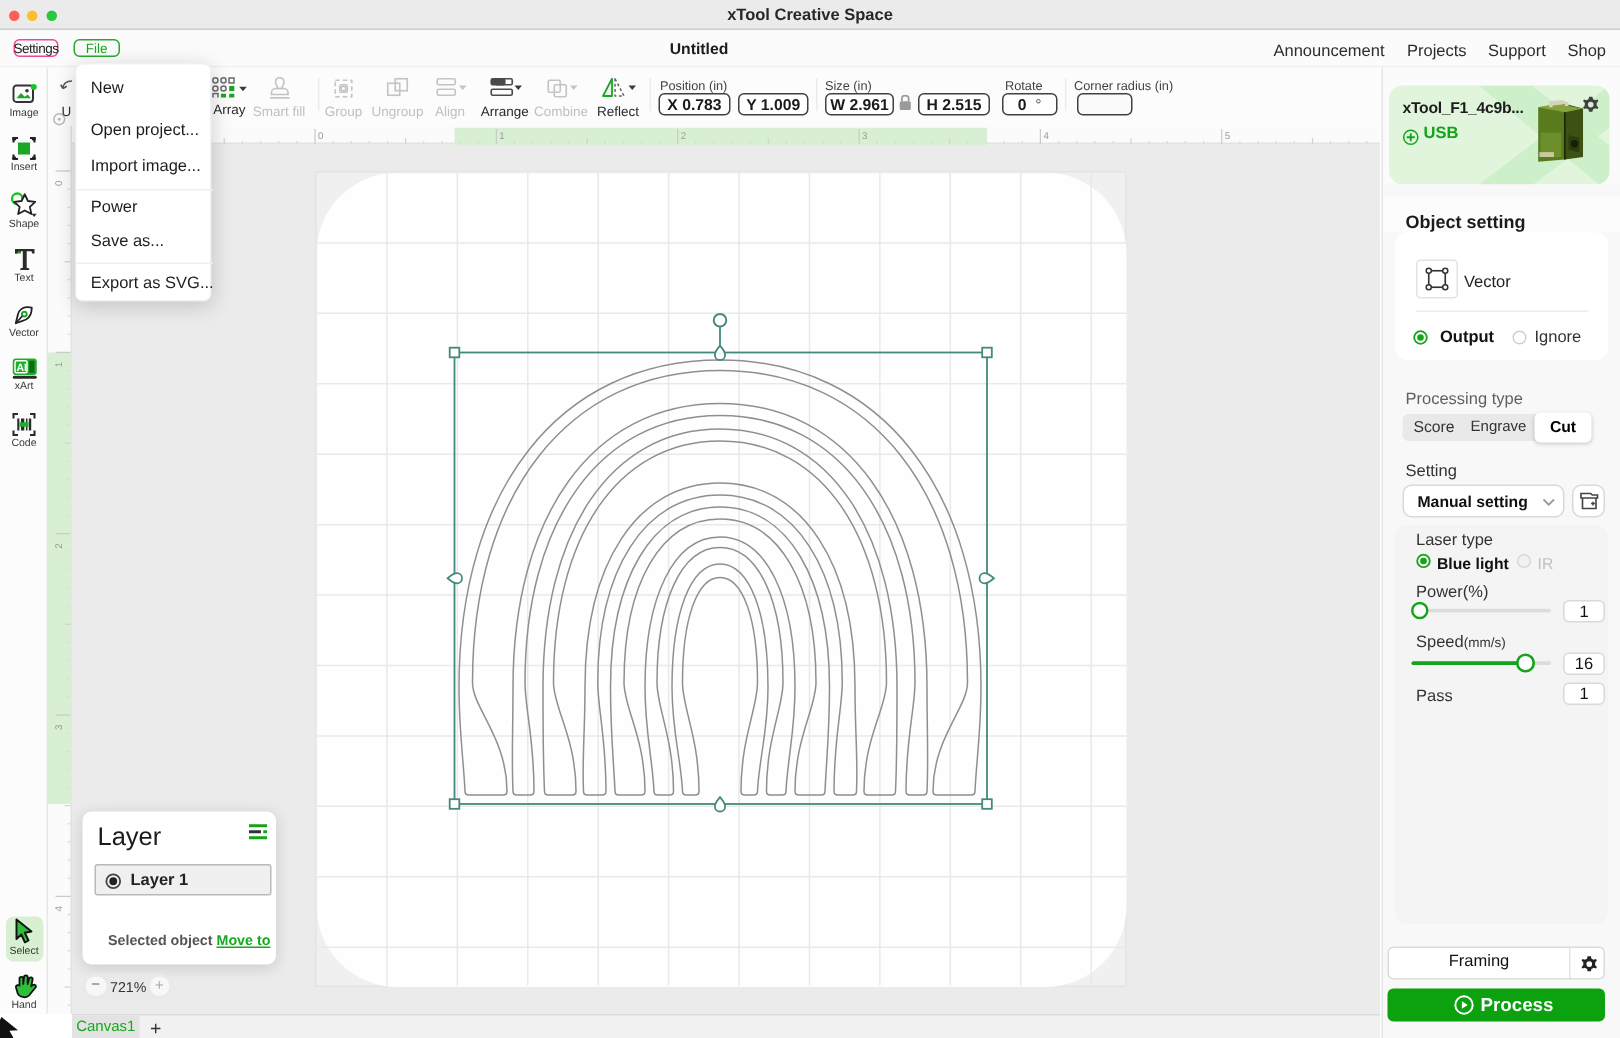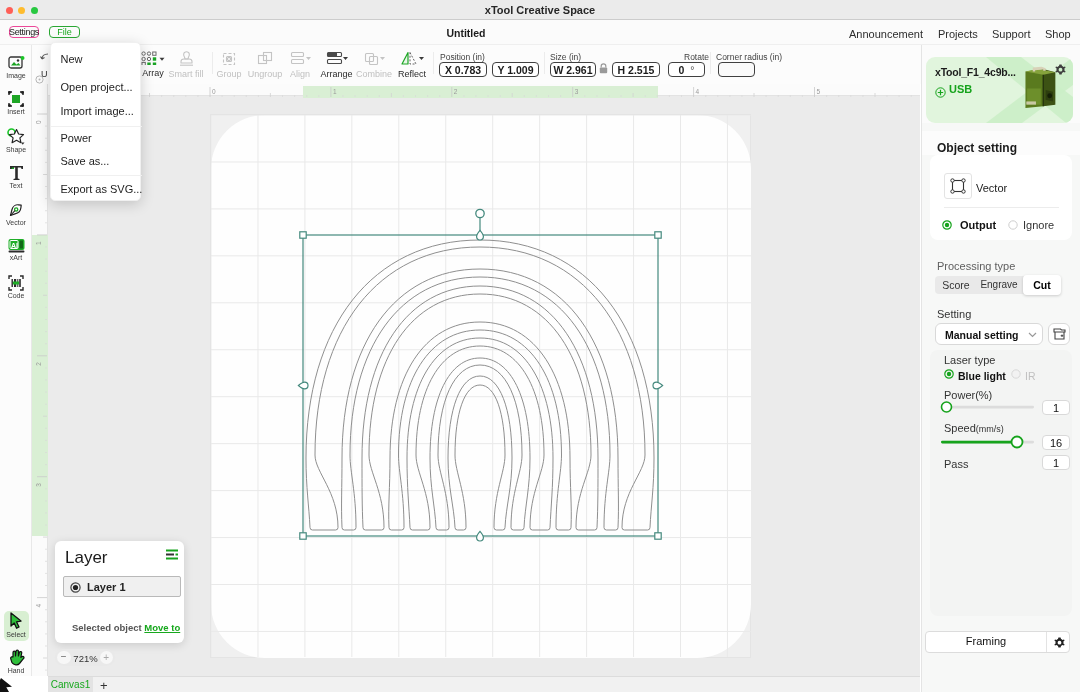--- a/index.html
+++ b/index.html
@@ -337,21 +337,21 @@
 <div class="abs tbox" style="left:439px;width:48px;">X 0.783</div>
 <div class="abs tbox" style="left:492px;width:47px;">Y 1.009</div>
 <div class="abs tsep" style="left:544px;"></div>
 <div class="abs tflabel" style="left:550px;">Size (in)</div>
 <div class="abs tbox" style="left:550px;width:46px;">W 2.961</div>
 <svg class="abs" style="left:599px;top:18px;" width="9" height="11" viewBox="0 0 9 11">
 <rect x="0.8" y="4.5" width="7.4" height="5.8" rx="1" fill="#9a9a9a"></rect>
 <path d="M2.2 4.5 L2.2 3 C2.2 1.7 3.2 0.8 4.5 0.8 C5.8 0.8 6.8 1.7 6.8 3 L6.8 4.5" fill="none" stroke="#9a9a9a" stroke-width="1.2"></path>
 </svg>
 <div class="abs tbox" style="left:612px;width:48px;">H 2.515</div>
-<div class="abs tflabel" style="left:670px;margin-left:14px;">Rotate</div>
+<div class="abs tflabel" style="left:670px;">Rotate</div>
 <div class="abs tbox" style="left:668px;width:37px;">0&nbsp;&nbsp;<span style="font-weight:normal;color:#555;">°</span></div>
 <div class="abs tsep" style="left:710px;"></div>
 <div class="abs tflabel" style="left:716px;">Corner radius (in)</div>
 <div class="abs tbox" style="left:718px;width:37px;background:#fafafa;"></div>
   </div>
 <div class="abs" id="sidebar">
     <div class="sbitem" style="top:10px;">
       <svg width="17" height="16" viewBox="0 0 17 16">
 <rect x="1" y="2" width="13" height="11" rx="2" fill="none" stroke="#333" stroke-width="1.3"></rect>
 <path d="M3 10.5 L6 7 L8.5 9.5 L10.5 8 L12.5 10.5 Z" fill="#1da525"></path>
@@ -547,20 +547,27 @@
 </svg>
 <div class="rp" style="left:120px;top:390px;width:28px;height:15px;background:#fff;border:1px solid #d9d9d9;border-radius:4px;font-size:11px;color:#111;text-align:center;line-height:15px;">16</div>
 <div class="rp" style="left:22px;top:413px;font-size:11px;color:#333;">Pass</div>
 <div class="rp" style="left:120px;top:410px;width:28px;height:15px;background:#fff;border:1px solid #d9d9d9;border-radius:4px;font-size:11px;color:#111;text-align:center;line-height:15px;">1</div>
 <div class="rp" style="left:3px;top:586px;width:145px;height:22px;background:#fff;border:1px solid #dcdcdc;border-radius:4px;">
 <div class="abs" style="left:0;top:3px;width:120px;text-align:center;font-size:11px;color:#111;">Framing</div>
 <div class="abs" style="left:120px;top:0;width:1px;height:20px;background:#e3e3e3;"></div>
 <svg class="abs" style="left:127px;top:4px;" width="13" height="13" viewBox="0 0 13 13">
 <path d="M6.5 1 L7.6 1 L8 2.6 A4.2 4.2 0 0 1 9.4 3.4 L11 2.9 L11.6 3.9 L10.4 5.1 A4.2 4.2 0 0 1 10.4 6.9 L11.6 8.1 L11 9.1 L9.4 8.6 A4.2 4.2 0 0 1 8 9.4 L7.6 11 L6.5 11 L5.4 11 L5 9.4 A4.2 4.2 0 0 1 3.6 8.6 L2 9.1 L1.4 8.1 L2.6 6.9 A4.2 4.2 0 0 1 2.6 5.1 L1.4 3.9 L2 2.9 L3.6 3.4 A4.2 4.2 0 0 1 5 2.6 L5.4 1 Z M6.5 4.3 A1.9 1.9 0 1 0 6.5 8.1 A1.9 1.9 0 1 0 6.5 4.3 Z" fill="#222" transform="translate(0,0.5)"></path>
 </svg>
+</div>
+<div class="rp" style="left:3px;top:614px;width:145px;height:22px;background:#0ba10f;border-radius:4px;">
+<svg class="abs" style="left:44px;top:4px;" width="14" height="14" viewBox="0 0 14 14">
+<circle cx="7" cy="7" r="5.8" fill="none" stroke="#fff" stroke-width="1.3"></circle>
+<path d="M5.6 4.5 L9.5 7 L5.6 9.5 Z" fill="#fff"></path>
+</svg>
+<div class="abs" style="left:62px;top:4px;font-size:12.5px;font-weight:bold;color:#fff;">Process</div>
 </div>
   </div>
 <div class="abs" id="layerpanel">
 <div class="abs" style="left:10px;top:7px;font-size:17px;font-weight:normal;color:#1b1b1b;">Layer</div>
 <svg class="abs" style="left:111px;top:8px;" width="12" height="11" viewBox="0 0 12 11">
 <rect x="0" y="0.5" width="12" height="2" fill="#16a31c"></rect>
 <rect x="0" y="4.5" width="8" height="2" fill="#333"></rect>
 <rect x="9.5" y="4.5" width="2.5" height="2" fill="#16a31c"></rect>
 <rect x="0" y="8.5" width="12" height="2" fill="#16a31c"></rect>
 </svg>

